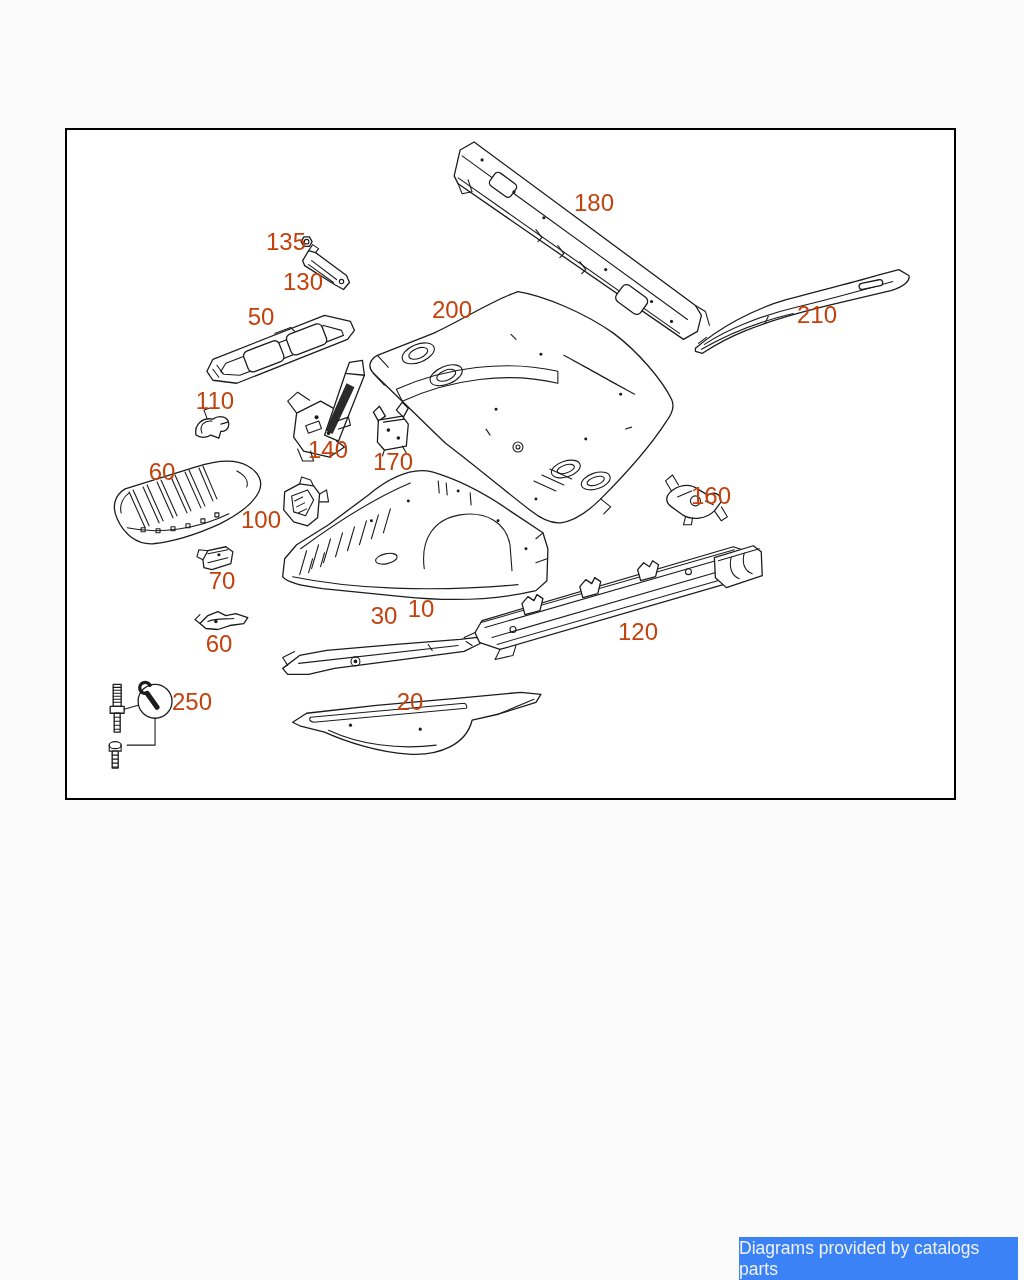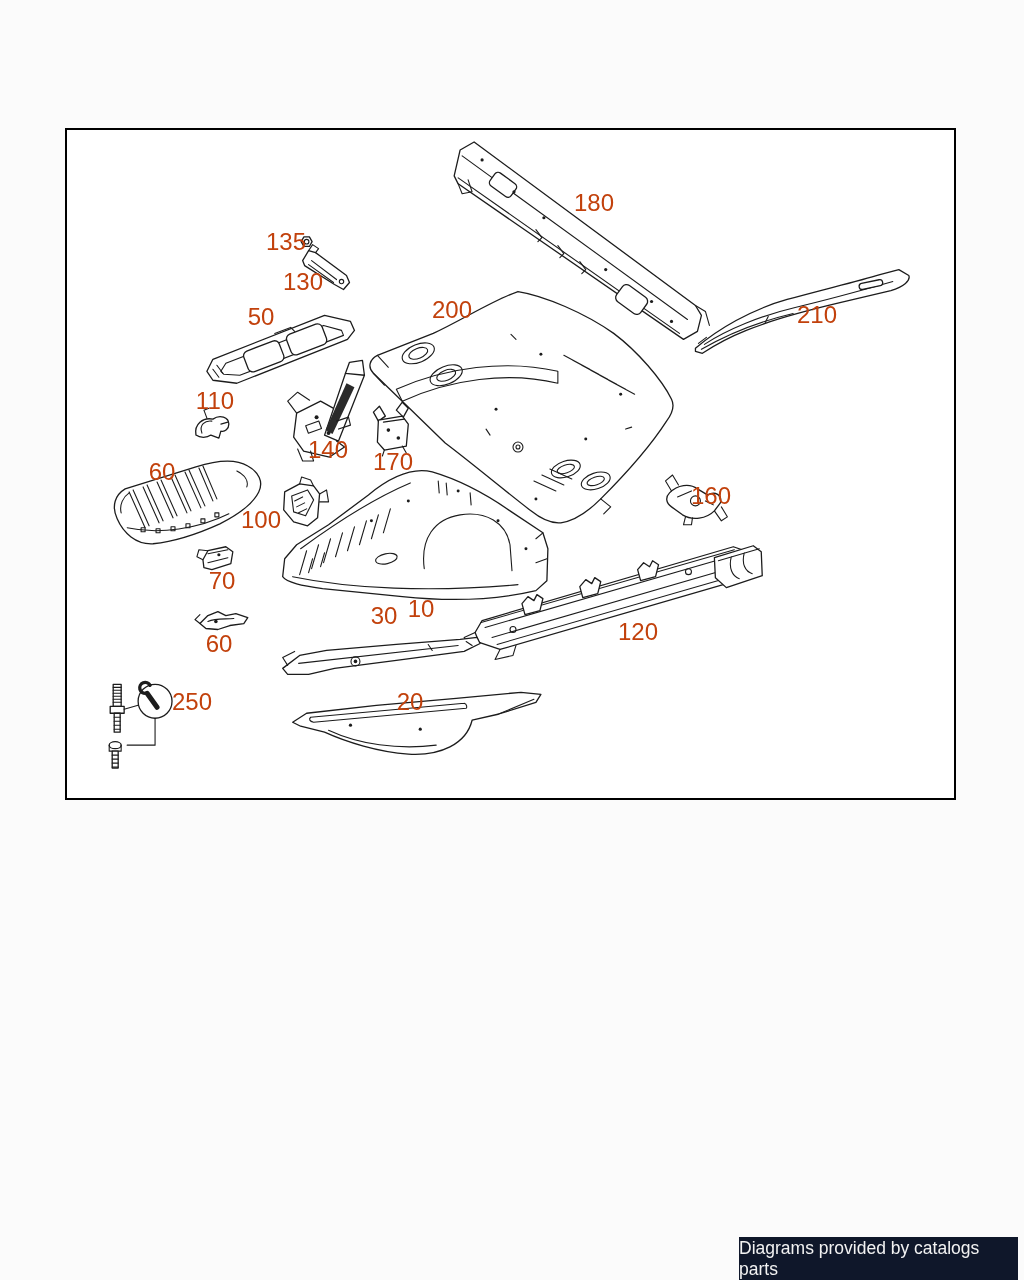--- a/index.html
+++ b/index.html
@@ -13,21 +13,21 @@
     background:#ffffff;border:2px solid #000000;box-sizing:border-box;
   }
   .diagram-box svg{position:absolute;left:0;top:0;}
   .part-label{
     position:absolute;transform:translate(-50%,-50%);
     font-size:24px;color:#c2410c;white-space:nowrap;line-height:1;
     letter-spacing:0px;cursor:pointer;
   }
   .attribution-bar{
     position:absolute;left:739px;top:1237px;width:279px;height:43px;
-    background:#0f172a;display:flex;align-items:center;justify-content:center;
+    background:#3b82f6;display:flex;align-items:center;justify-content:center;
   }
   .attribution-bar span{color:#f2f2f2;font-size:17.5px;}
   
   .sh{fill:#ffffff;stroke:#1c1c1c;stroke-width:1.3;stroke-linejoin:round;stroke-linecap:round;}
   .ln{fill:none;stroke:#1c1c1c;stroke-width:1.1;stroke-linejoin:round;stroke-linecap:round;}
   .dk{fill:#2a2a2a;stroke:none;}
   .dot{fill:#1c1c1c;stroke:none;}
 </style>
 </head>
 <body>

